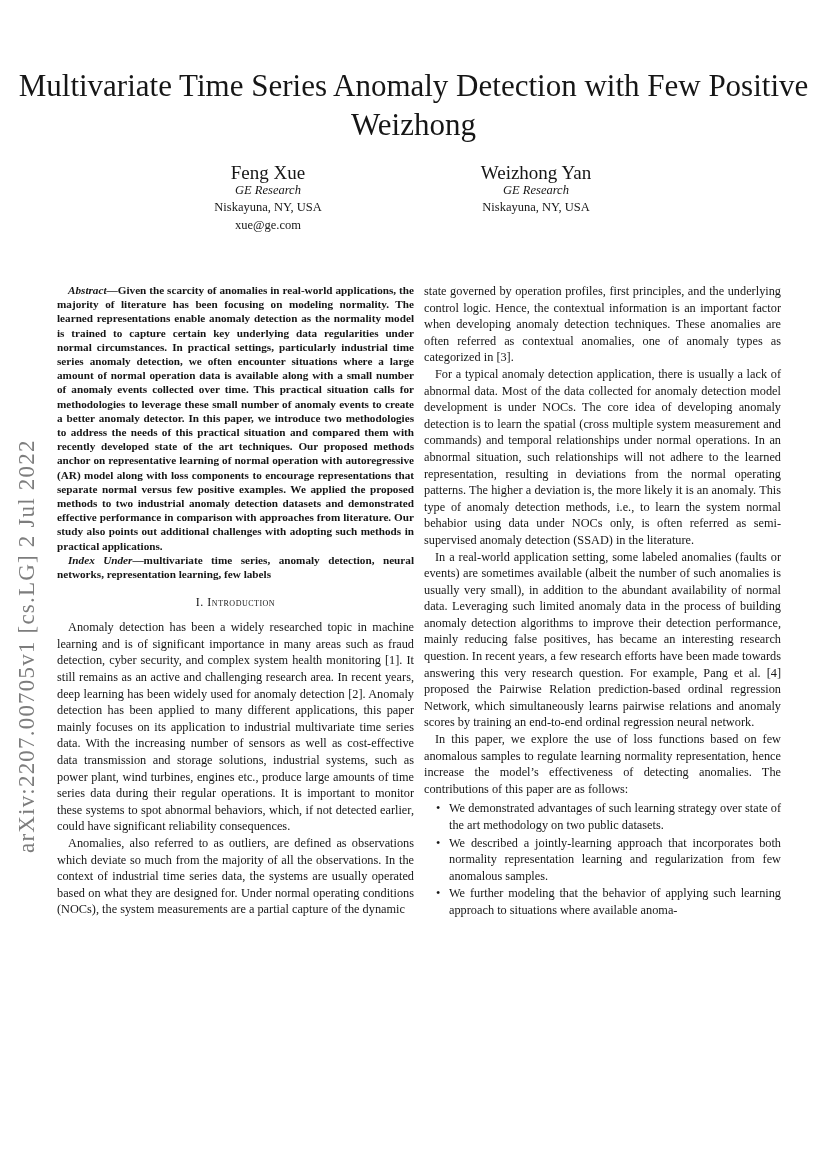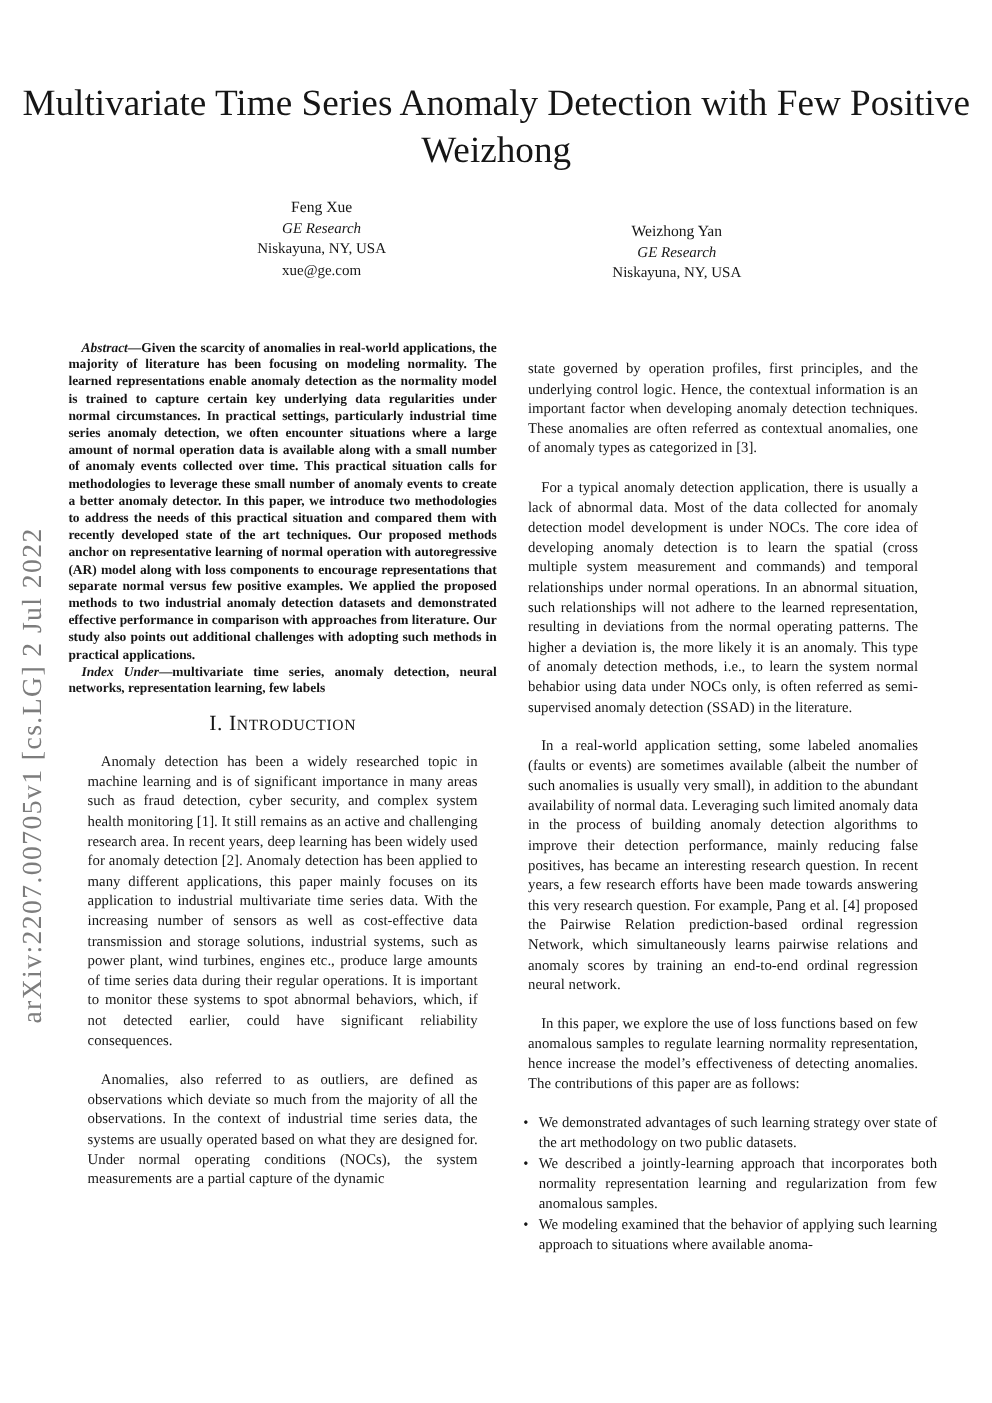--- a/index.html
+++ b/index.html
@@ -37,22 +37,22 @@
 
   .author-block {
     position:absolute;
     top:164px;
     width:300px;
     text-align:center;
     font-size:12.5px;
     line-height:17.5px;
   }
   .author-block.left  { left:118px; }
-  .author-block.right { left:414px;margin-top:20px; }
-  .author-name  { font-size:13px; }
+  .author-block.right { left:386px; }
+  .author-name  { font-size:19px; }
   .author-affil { font-style:italic; }
 
   .col {
     position:absolute;
     top:283px;
     width:357px;
     text-align:justify;
     font-size:12.3px;
     line-height:16.6px;
     hyphens:auto;
@@ -68,27 +68,27 @@
     line-height:14.2px;
     text-indent:11px;
     font-family:Liberation Serif, serif;
   }
   .abs-label { font-style:italic; }
 
   .section-heading {
     margin:14px 0 9px 0;
     text-align:center;
     font-weight:normal;
-    font-size:18px;
+    font-size:12px;
     line-height:15px;
     font-variant:small-caps;
     letter-spacing:0.5px;
   }
 
-  .body-para { margin:16px; text-indent:11px; }
+  .body-para { margin:0; text-indent:11px; }
   .body-para.no-indent { text-indent:0; }
 
   .bullet-list {
     margin:3px 0 0 0;
     padding:0;
     list-style:none;
   }
   .bullet-item {
     position:relative;
     margin:1px 0 1px 25px;
@@ -135,17 +135,17 @@
 
   <div class="col right">
     <p class="body-para no-indent">state governed by operation profiles, first principles, and the underlying control logic. Hence, the contextual information is an important factor when developing anomaly detection techniques. These anomalies are often referred as contextual anomalies, one of anomaly types as categorized in [3].</p>
     <p class="body-para">For a typical anomaly detection application, there is usually a lack of abnormal data. Most of the data collected for anomaly detection model development is under NOCs. The core idea of developing anomaly detection is to learn the spatial (cross multiple system measurement and commands) and temporal relationships under normal operations. In an abnormal situation, such relationships will not adhere to the learned representation, resulting in deviations from the normal operating patterns. The higher a deviation is, the more likely it is an anomaly. This type of anomaly detection methods, i.e., to learn the system normal behabior using data under NOCs only, is often referred as semi-supervised anomaly detection (SSAD) in the literature.</p>
     <p class="body-para">In a real-world application setting, some labeled anomalies (faults or events) are sometimes available (albeit the number of such anomalies is usually very small), in addition to the abundant availability of normal data. Leveraging such limited anomaly data in the process of building anomaly detection algorithms to improve their detection performance, mainly reducing false positives, has became an interesting research question. In recent years, a few research efforts have been made towards answering this very research question. For example, Pang et al. [4] proposed the Pairwise Relation prediction-based ordinal regression Network, which simultaneously learns pairwise relations and anomaly scores by training an end-to-end ordinal regression neural network.</p>
     <p class="body-para">In this paper, we explore the use of loss functions based on few anomalous samples to regulate learning normality representation, hence increase the model’s effectiveness of detecting anomalies. The contributions of this paper are as follows:</p>
 
     <ul class="bullet-list">
       <li class="bullet-item">We demonstrated advantages of such learning strategy over state of the art methodology on two public datasets.</li>
       <li class="bullet-item">We described a jointly-learning approach that incorporates both normality representation learning and regularization from few anomalous samples.</li>
-      <li class="bullet-item">We modeling examined that the behavior of applying such learning approach to situations where available anoma-</li>
+      <li class="bullet-item">We further modeling that the behavior of applying such learning approach to situations where available anoma-</li>
     </ul>
   </div>
 
 </div>
 
 </body></html>

